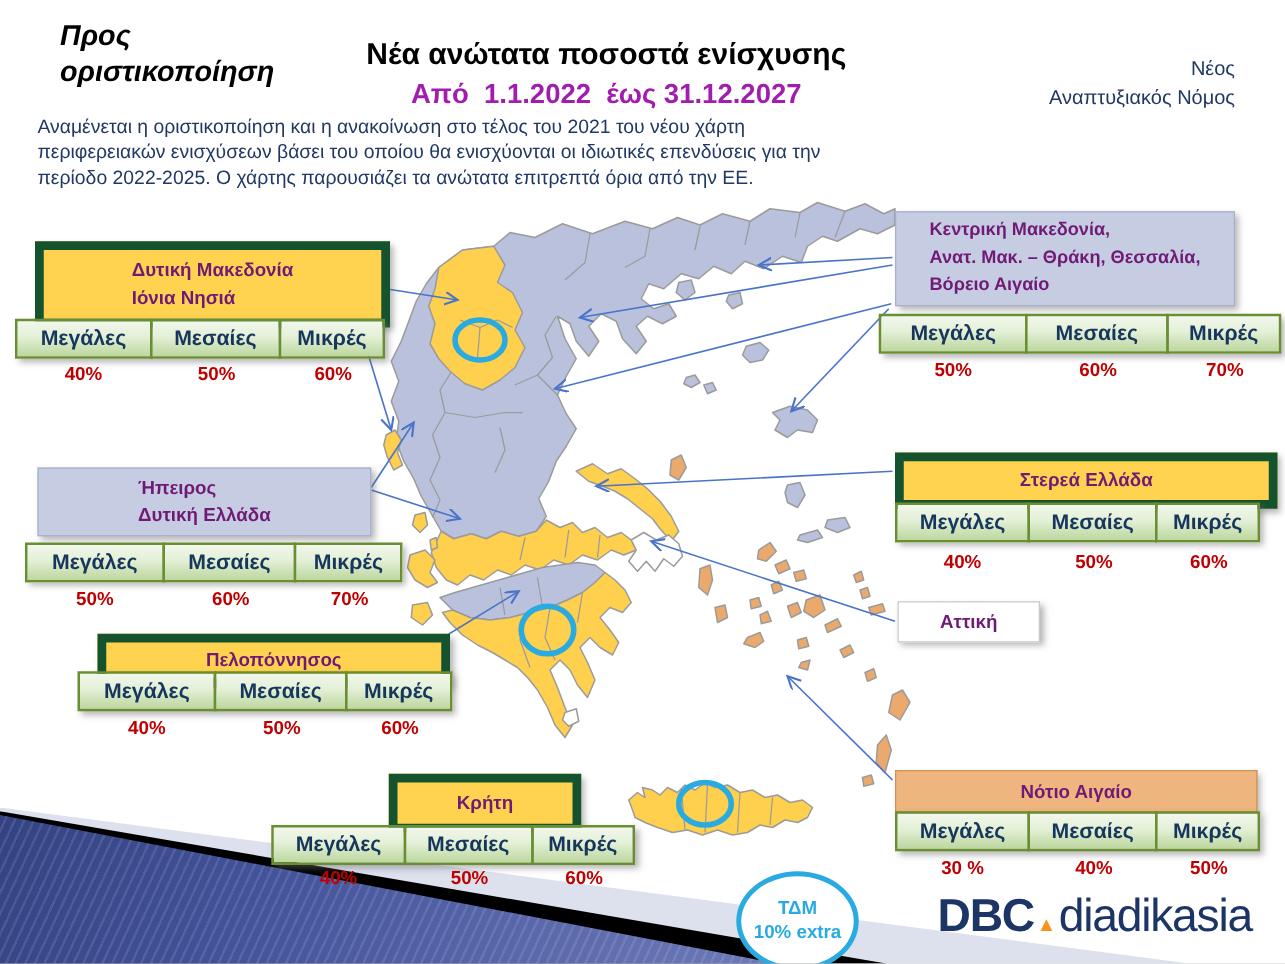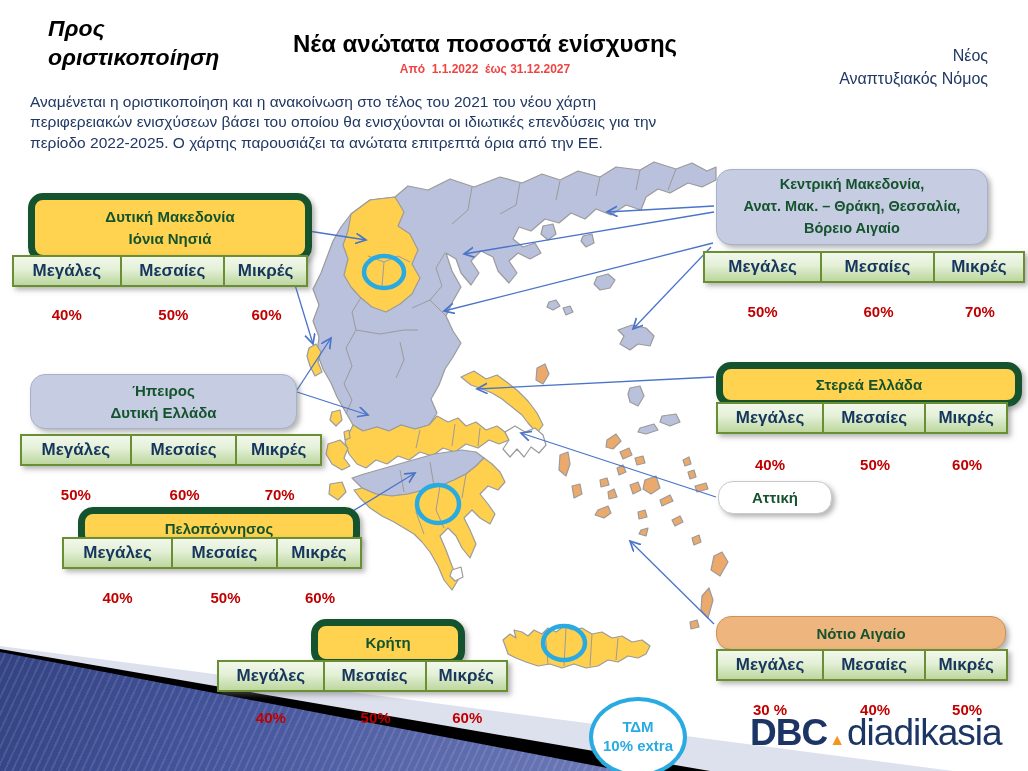--- a/index.html
+++ b/index.html
@@ -7,39 +7,39 @@
   #slide{position:relative;width:1028px;height:771px;background:#fff;overflow:hidden;}
 
   .abs{position:absolute;}
   .pre{white-space:pre-line;}
 
   
   .note{left:48px;top:14px;width:240px;text-align:left;color:#000000;
         font-size:23px;font-weight:bold;font-style:italic;line-height:1.25;}
   .title-wrap{left:280px;top:30px;width:410px;text-align:center;}
   .title{color:#000000;font-size:24px;font-weight:bold;}
-  .subtitle{color:#ef4444;font-size:12px;font-weight:bold;margin-top:4px;white-space:pre-wrap;}
+  .subtitle{color:#a21caf;font-size:22px;font-weight:bold;margin-top:4px;white-space:pre-wrap;}
   .top-right{left:788px;top:44px;width:200px;text-align:right;color:#203864;font-size:16px;line-height:1.45;}
   .intro{left:30px;top:92px;width:645px;color:#203864;font-size:15.5px;line-height:1.32;}
 
   
-  .hdr{display:flex;align-items:center;justify-content:center;text-align:center;
-       font-weight:bold;color:#14532d;box-shadow:3px 3px 5px rgba(110,110,110,.5);border-radius:15px;}
+  .hdr{display:flex;align-items:center;justify-content:center;
+       font-weight:bold;color:#701a75;box-shadow:3px 3px 5px rgba(110,110,110,.5);}
   .hdr-yellow{background:#FFD34F;border:7px solid #14532d;}
   .hdr-blue{background:#C6CDE2;border:1px solid #A7B0CC;}
   .hdr-orange{background:#EFB57E;border:1px solid #CE9255;}
   .hdr-white{background:#FFFFFF;border:1px solid #C9C9C9;}
 
   .row{display:grid;grid-template-columns:37% 35% 28%;height:32px;
        box-shadow:3px 3px 5px rgba(110,110,110,.5);}
   .cell{border:2px solid #6A8F33;margin-left:-2px;display:flex;align-items:center;justify-content:center;
         font-size:17px;font-weight:600;color:#17365D;
         background:linear-gradient(180deg,#f2f7ec 0%,#e3f0d6 45%,#cfe3ba 72%,#bed79f 100%);}
   .cell:first-child{margin-left:0;}
-  .pcts{display:grid;grid-template-columns:37% 35% 28%;margin-top:15px;}
+  .pcts{display:grid;grid-template-columns:37% 35% 28%;}
   .pct{text-align:center;font-size:15px;font-weight:bold;color:#C00000;}
 
   
   .r0-h{left:28px;top:193px;width:270px;height:55px;font-size:15px;line-height:1.45;}
   .r0-r{left:12px;top:255px;width:296px;}
   .r0-p{left:12px;top:291px;width:296px;}
   .r1-h{left:716px;top:169px;width:270px;height:74px;font-size:14.5px;line-height:1.5;}
   .r1-r{left:703px;top:251px;width:322px;}
   .r1-p{left:703px;top:288px;width:322px;}
   .r2-h{left:30px;top:374px;width:265px;height:53px;font-size:15px;line-height:1.45;}

